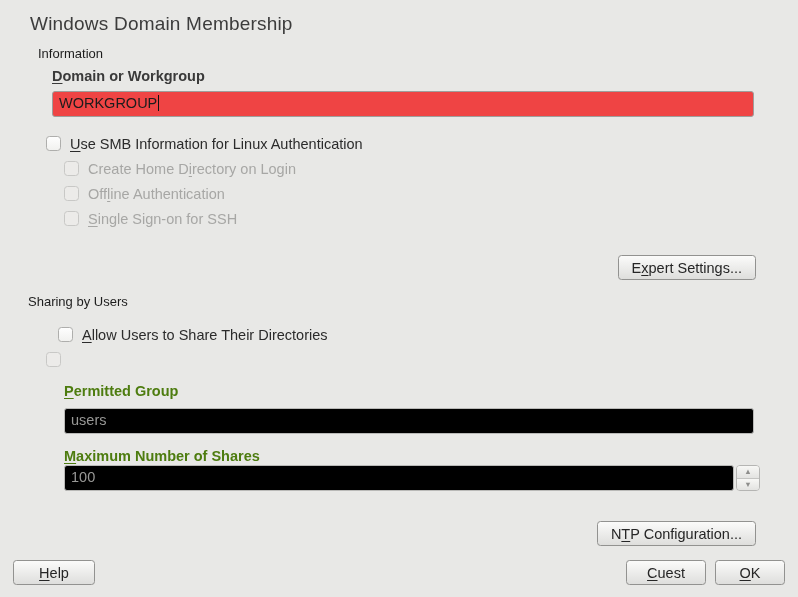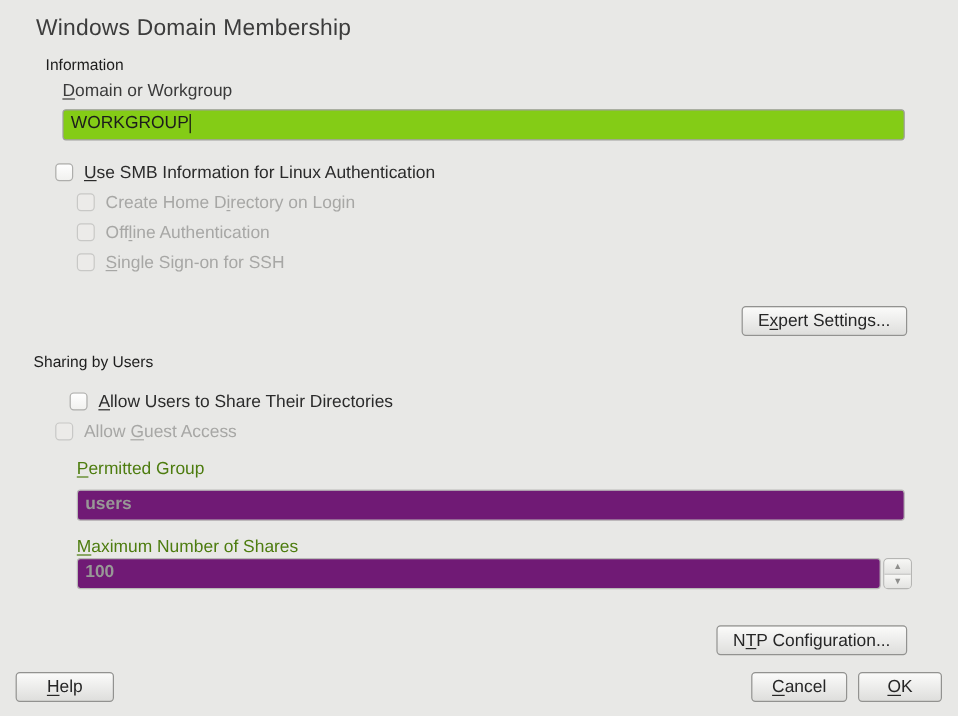--- a/index.html
+++ b/index.html
@@ -8,34 +8,34 @@
     background:#e8e8e6;color:#2b2b2b;
     font-family:"Liberation Sans",sans-serif;font-size:14.5px;
   }
   .title{
     padding-top:13px;margin-left:30px;
     font-size:19px;color:#3c3c3c;letter-spacing:.2px;
   }
   .section-label{font-size:13px;color:#1d1d1d;}
   .section-label.membership{margin:11px 0 0 38px;}
   .section-label.sharing{margin:14px 0 0 28px;}
-  .field-label{color:#3a3a3a;}
+  .field-label{color:#3a3a3a;font-weight:bold;}
   .field-label.domain{margin:7px 0 0 52px;}
   .field-label.disabled{color:#4d7c0f;}
   .field-label.permitted{margin:12px 0 0 64px;}
   .field-label.max{margin:14px 0 0 64px;}
   .mn{text-decoration:underline;text-underline-offset:2px;text-decoration-thickness:1px;}
   .entry{
-    box-sizing:border-box;height:26px;background:#84cc16;
+    box-sizing:border-box;height:26px;background:#ef4444;
     border:1px solid #9e9e9c;border-radius:3px;
     padding:3px 6px 0 6px;color:#1c1c1c;
   }
   .entry.domain{margin:7px 0 0 52px;width:702px;}
   .entry.disabled{
-    background:#701a75;border-color:#b9b9b7;color:#989896;font-weight:bold;
+    background:#000000;border-color:#b9b9b7;color:#989896;
   }
   .entry.users{margin:9px 0 0 64px;width:690px;}
   .caret{
     display:inline-block;width:1px;height:16px;background:#111;
     vertical-align:text-bottom;margin-left:1px;
   }
   .cb-row{display:flex;gap:9px;height:19px;}
   .cb-row.smb{margin:19px 0 0 46px;}
   .cb-row.sub{margin:6px 0 0 64px;}
   .cb-row.share{margin:18px 0 0 46px;padding-left:12px;}
@@ -123,21 +123,20 @@
 
   <div class="section-label sharing"><span>Sharing by Users</span></div>
 
   <div class="cb-row share">
     <span class="cb-box"></span>
     <span class="cb-label"><span class="mn">A</span><span>llow Users to Share Their Directories</span></span>
   </div>
 
   <div class="cb-row guest disabled">
     <span class="cb-box"></span>
-    <span class="cb-label"><span>Allow </span><span class="mn">G</span><span>uest Access</span></span>
   </div>
 
   <div class="field-label permitted disabled"><span class="mn">P</span><span>ermitted Group</span></div>
 
   <div class="entry users disabled"><span>users</span></div>
 
   <div class="field-label max disabled"><span class="mn">M</span><span>aximum Number of Shares</span></div>
 
   <div class="spin-row">
     <div class="entry max disabled"><span>100</span></div>
@@ -160,21 +159,21 @@
   </div>
 
   <div class="footer">
     <span class="btn help">
         <span class="mn">H</span>
         <span>elp</span>
       </span>
     <span class="right">
       <span class="btn cancel">
           <span class="mn">C</span>
-          <span>ancel</span>
+          <span>uest</span>
         </span>
       <span class="btn ok">
           <span class="mn">O</span>
           <span>K</span>
         </span>
     </span>
   </div>
 
 </div>
 

